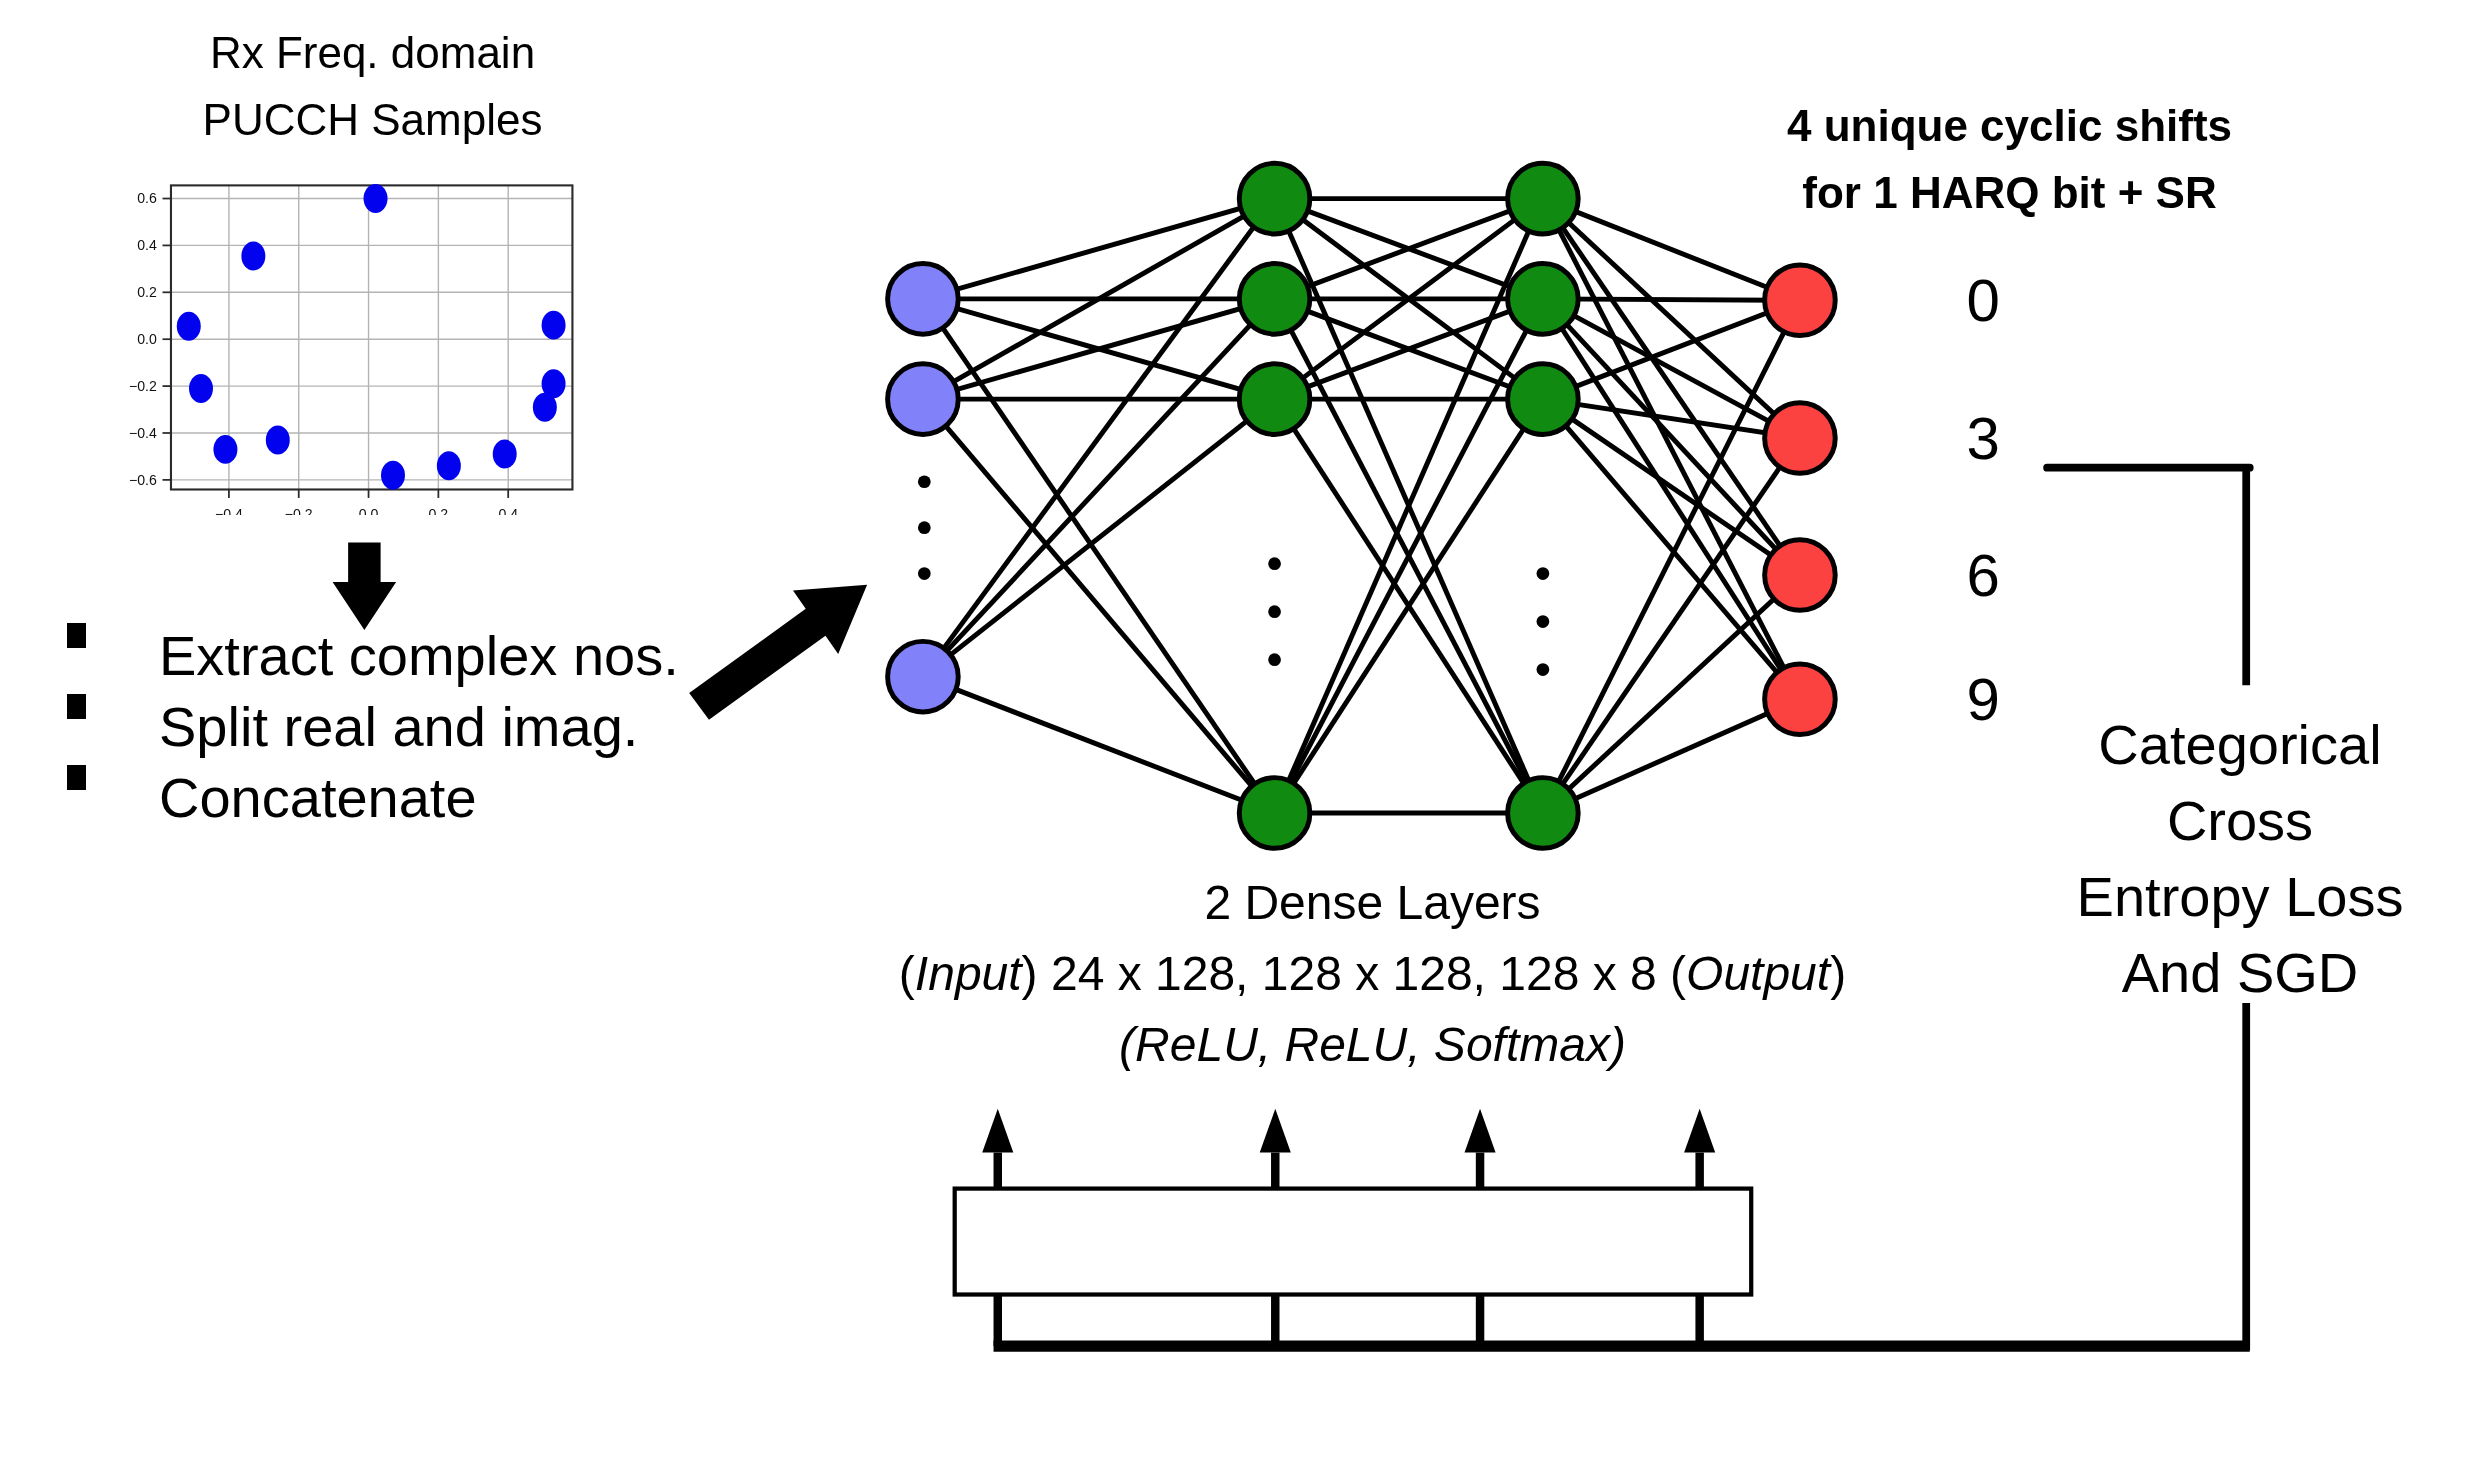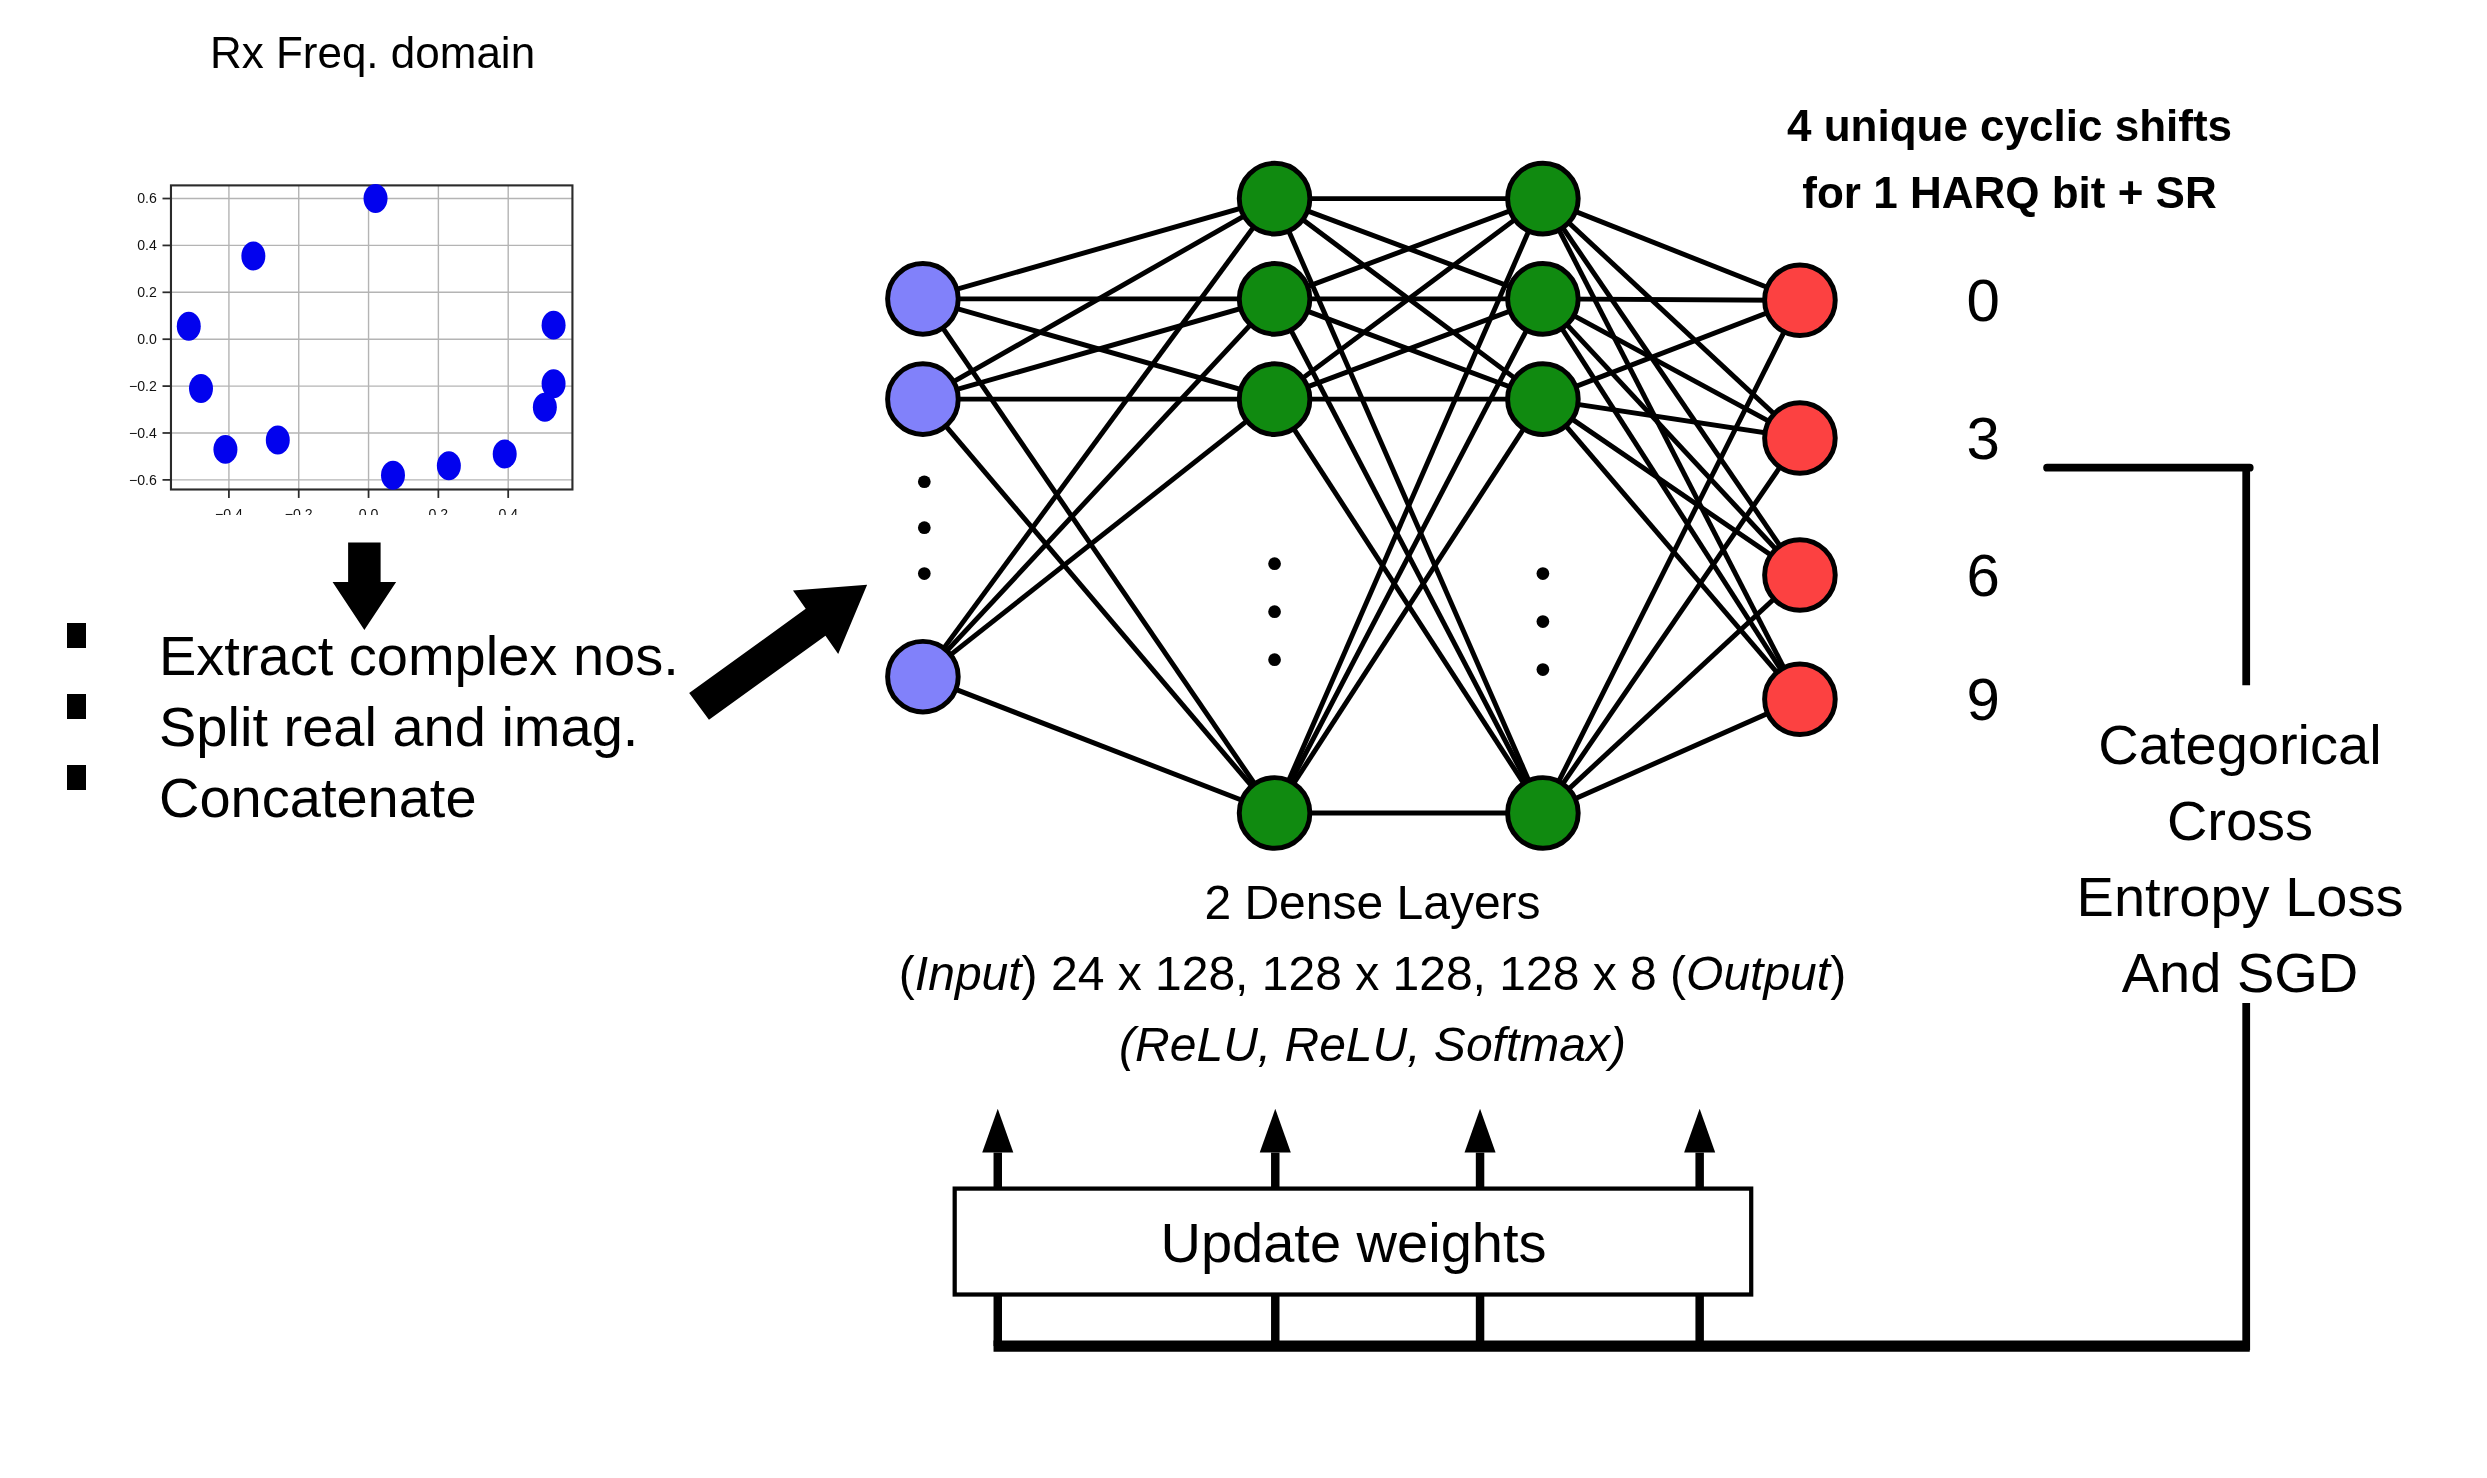--- a/index.html
+++ b/index.html
@@ -188,20 +188,21 @@
         <ellipse cx="319.18608695652176" cy="637.1757902852737" rx="17" ry="20.5" fill="#0202ee"></ellipse>
         <ellipse cx="393.4034782608695" cy="623.8835774865073" rx="17" ry="20.5" fill="#0202ee"></ellipse>
         <ellipse cx="556.6817391304348" cy="673.7293754818812" rx="17" ry="20.5" fill="#0202ee"></ellipse>
         <ellipse cx="635.8469565217392" cy="660.4371626831148" rx="17" ry="20.5" fill="#0202ee"></ellipse>
         <ellipse cx="715.0121739130435" cy="643.8218966846568" rx="17" ry="20.5" fill="#0202ee"></ellipse>
       </g>
   </svg>
 
   <div id="title" class="abs ctr t80">
     <div>Rx Freq. domain</div>
+    <div>PUCCH Samples</div>
   </div>
 
   <div id="steps" class="abs">
     <div class="step-row">
       <span class="bullet"></span>
       <span class="step-text">Extract complex nos.</span>
     </div>
     <div class="step-row">
       <span class="bullet"></span>
       <span class="step-text">Split real and imag.</span>
@@ -223,16 +224,15 @@
     <div><i>(ReLU, ReLU, Softmax)</i></div>
   </div>
 
   <div id="loss-text" class="abs ctr">
     <div>Categorical</div>
     <div>Cross</div>
     <div>Entropy Loss</div>
     <div>And SGD</div>
   </div>
 
-  <div id="update-label" class="abs">Update weights</div>
 
 </div>
 
 
 </body></html>

